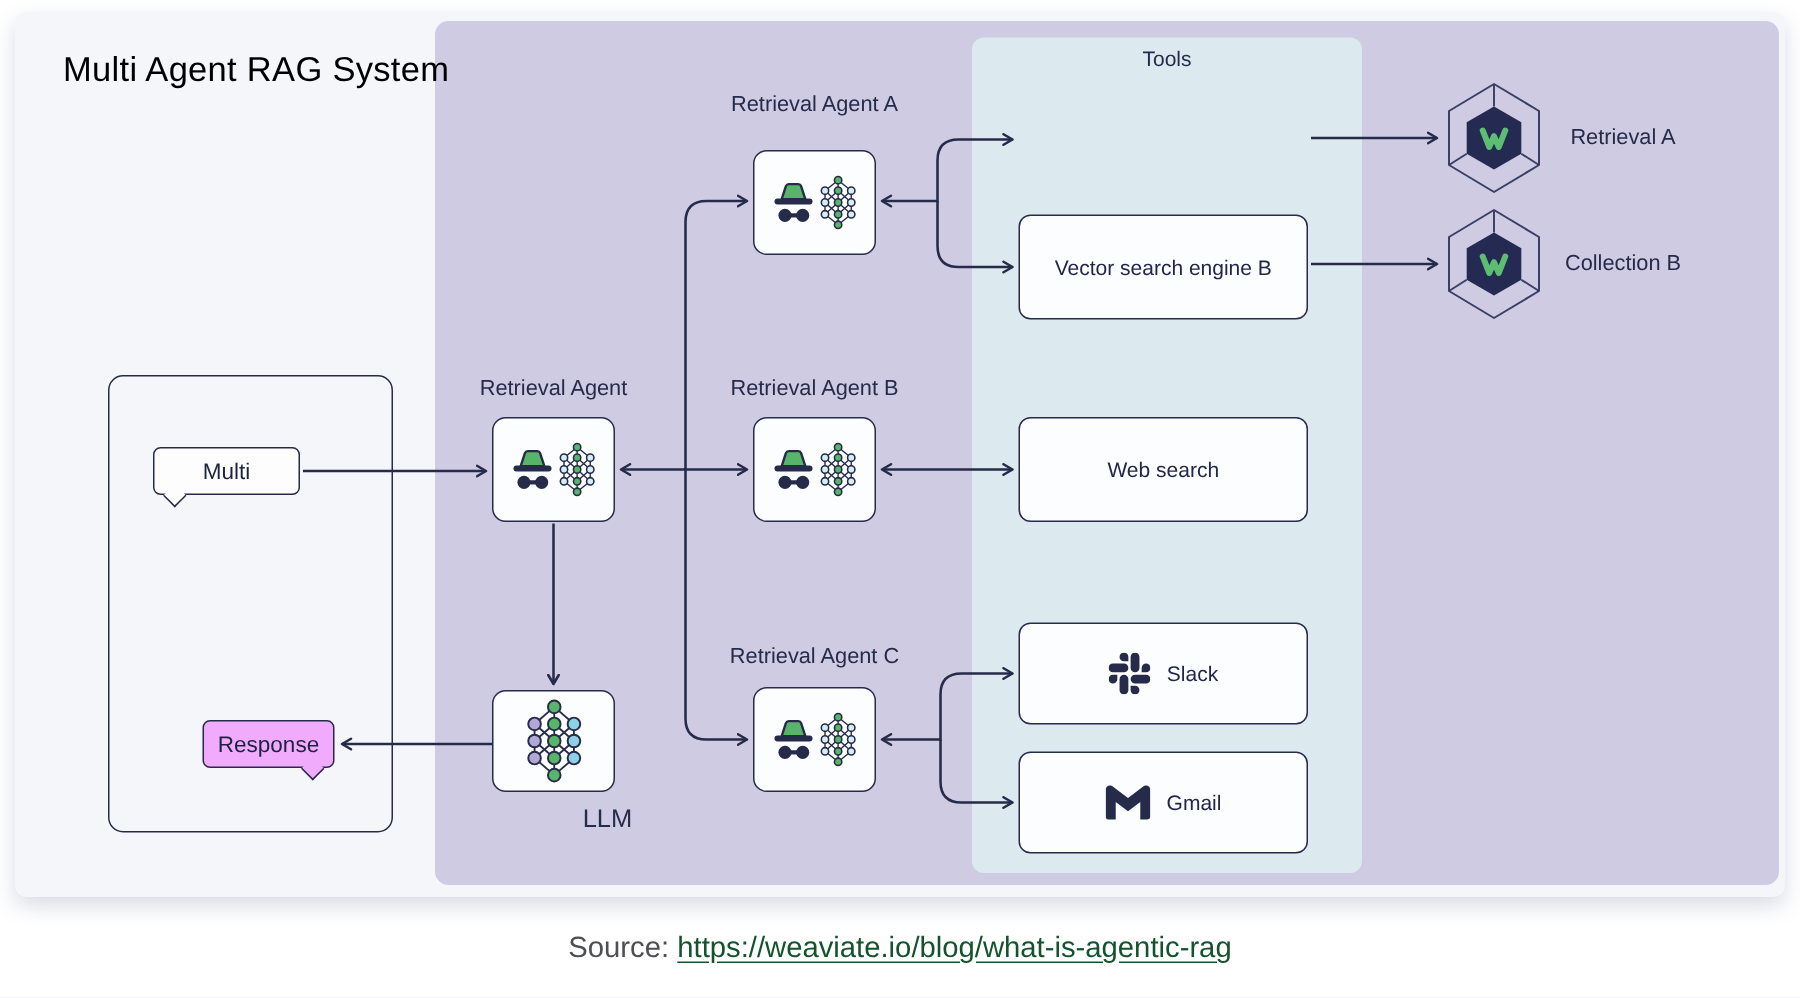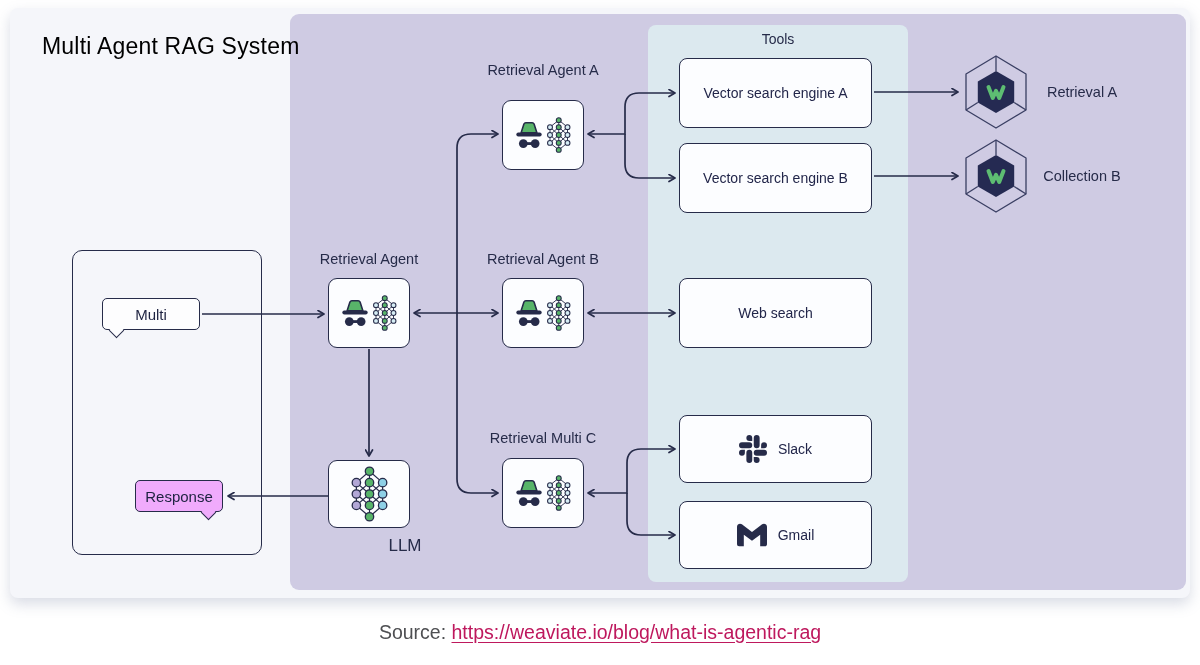--- a/index.html
+++ b/index.html
@@ -70,21 +70,21 @@
     display:flex; align-items:center; justify-content:center; gap:11px;
     font-size:14px; color:#22264a;
   }
 
   .hex { position:absolute; left:963px; width:66px; height:76px; }
 
   .source {
     position:absolute; left:0; right:0; top:621px; text-align:center;
     font-size:19.5px; color:#4e4f52;
   }
-  .source a { color:#be185d; text-decoration:underline; text-underline-offset:3px; cursor:pointer; }
+  .source a { color:#14532d; text-decoration:underline; text-underline-offset:3px; cursor:pointer; }
 
   svg.overlay { position:absolute; left:0; top:0; pointer-events:none; }
   .defs-hidden { position:absolute; width:0; height:0; overflow:hidden; }
 </style>
 </head>
 <body>
 
 <svg class="defs-hidden" aria-hidden="true">
   <defs>
     <marker id="arr" viewBox="0 0 9 9" markerWidth="9" markerHeight="9" refX="7" refY="4.5" orient="auto-start-reverse" markerUnits="userSpaceOnUse">
@@ -227,21 +227,21 @@
     <span class="tail"></span>
   </div>
   <div class="bubble response">
     <span>Response</span>
     <span class="tail"></span>
   </div>
 
   <div class="lbl" style="left:369px; top:251px;">Retrieval Agent</div>
   <div class="lbl" style="left:543px; top:62px;">Retrieval Agent A</div>
   <div class="lbl" style="left:543px; top:251px;">Retrieval Agent B</div>
-  <div class="lbl" style="left:543px; top:430px;">Retrieval Multi C</div>
+  <div class="lbl" style="left:543px; top:430px;">Retrieval Agent C</div>
   <div class="lbl llm-lbl" style="left:369px; top:536px;">LLM</div>
   <div class="lbl small" style="left:778px; top:31px;">Tools</div>
 
   <div class="agent-box" style="left:328px; top:278px;">
     <svg width="56" height="40" viewBox="0 0 64 44">
         <use href="#agent-glyph"></use>
       </svg>
   </div>
   <div class="agent-box" style="left:502px; top:100px;">
     <svg width="56" height="40" viewBox="0 0 64 44">
@@ -258,23 +258,20 @@
         <use href="#agent-glyph"></use>
       </svg>
   </div>
 
   <div class="llm-box" style="left:328px; top:460px;">
     <svg width="49" height="56" viewBox="0 0 56 64">
         <use href="#llm-glyph"></use>
       </svg>
   </div>
 
-  <div class="tool-box" style="top:58px;">
-    <span>Vector search engine A</span>
-  </div>
   <div class="tool-box" style="top:278px;">
     <span>Web search</span>
   </div>
   <div class="tool-box" style="top:143px;">
     <span>Vector search engine B</span>
   </div>
   <div class="tool-box" style="top:415px; height:68px;">
     <svg width="28" height="28" viewBox="0 0 24 24">
         <use href="#slack-glyph"></use>
       </svg>

